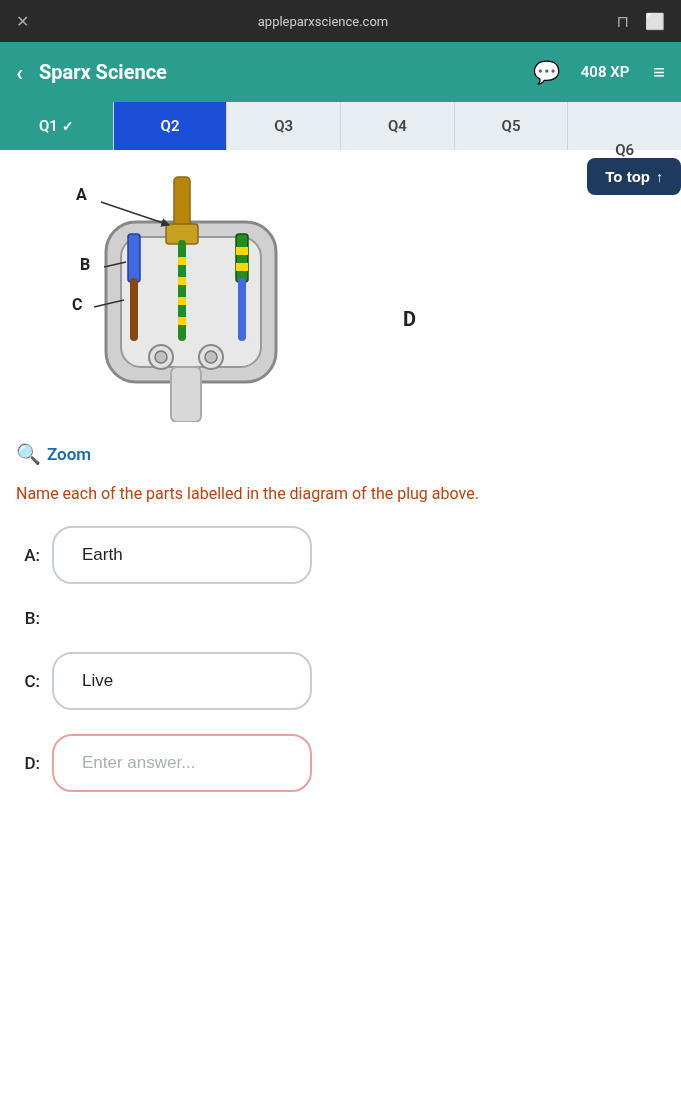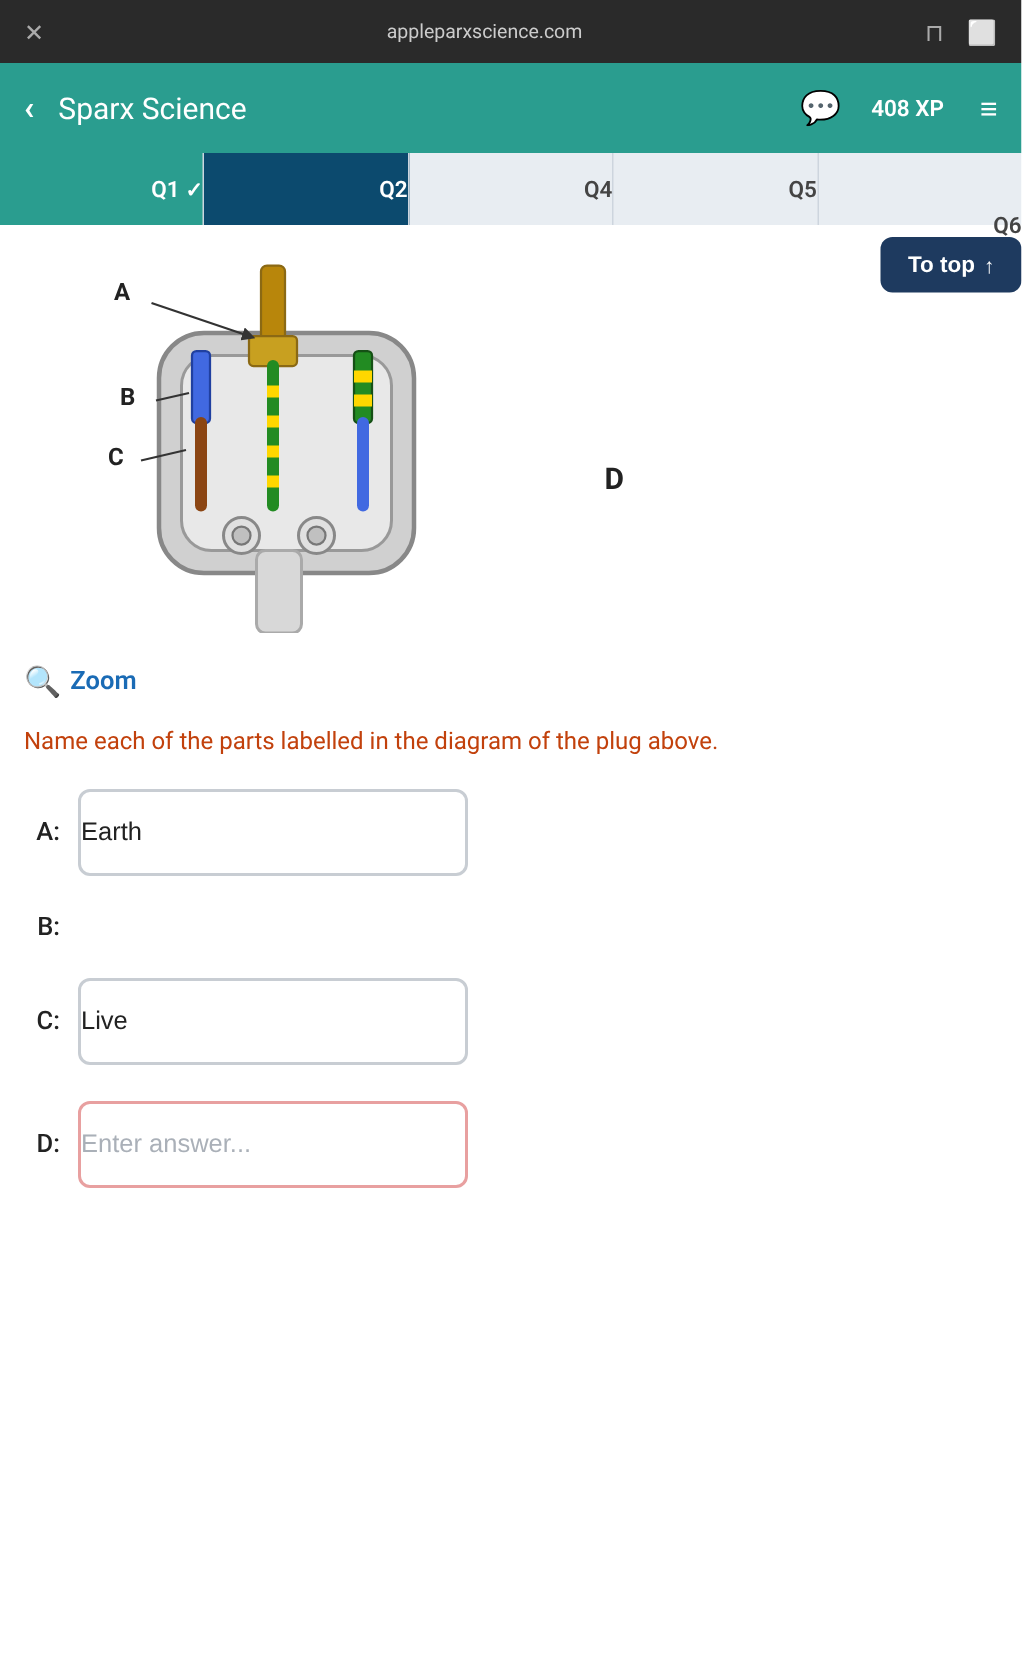--- a/index.html
+++ b/index.html
@@ -48,21 +48,21 @@
     .header-back {
       color: white;
       font-size: 22px;
       font-weight: bold;
       cursor: pointer;
       margin-right: 4px;
     }
     .header-title {
       color: white;
       font-size: 20px;
-      font-weight: 400;
+      font-weight: 700;
       flex: 1;
     }
     .header-chat {
       color: white;
       font-size: 22px;
       margin-right: 8px;
     }
     .header-xp {
       color: white;
       font-size: 15px;
@@ -79,30 +79,30 @@
     .tabs-bar {
       display: flex;
       background: #e8edf2;
       height: 48px;
       align-items: stretch;
     }
     .tab {
       flex: 1;
       display: flex;
       align-items: center;
-      justify-content: flex-end;
+      justify-content: center;
       font-size: 15px;
       font-weight: 600;
       color: #444;
       cursor: pointer;
       border-right: 1px solid #cdd5de;
     }
     .tab:last-child { border-right: none; margin-top: 47px; }
     .tab.active {
-      background: #0c4a6e;
+      background: #1d4ed8;
       color: white;
     }
     .tab.completed {
       background: #2a9d8f;
       color: white;
     }
     .tab-check {
       margin-left: 4px;
       font-size: 14px;
     }
@@ -194,22 +194,22 @@
       color: #222;
       width: 24px;
       text-align: right;
       flex-shrink: 0;
     }
     .answer-input {
       flex: 1;
       max-width: 260px;
       height: 58px;
       border: 2px solid #c8cdd3;
-      border-radius: 8px;
-      padding: 0 0;
+      border-radius: 20px;
+      padding: 0 28px;
       font-size: 17px;
       color: #222;
       background: white;
       outline: none;
     }
     .answer-input.error-border {
       border-color: #e8a0a0;
       border-width: 2px;
     }
     .answer-input::placeholder {
@@ -248,20 +248,23 @@
 
 <div class="tabs-bar">
   <div class="tab completed">
     <span>Q1</span>
     <span class="tab-check">✓</span>
   </div>
   <div class="tab active">
     <span>Q2</span>
   </div>
   <div class="tab">
+    <span>Q3</span>
+  </div>
+  <div class="tab">
     <span>Q4</span>
   </div>
   <div class="tab">
     <span>Q5</span>
   </div>
   <div class="tab">
     <span>Q6</span>
   </div>
 </div>
 

